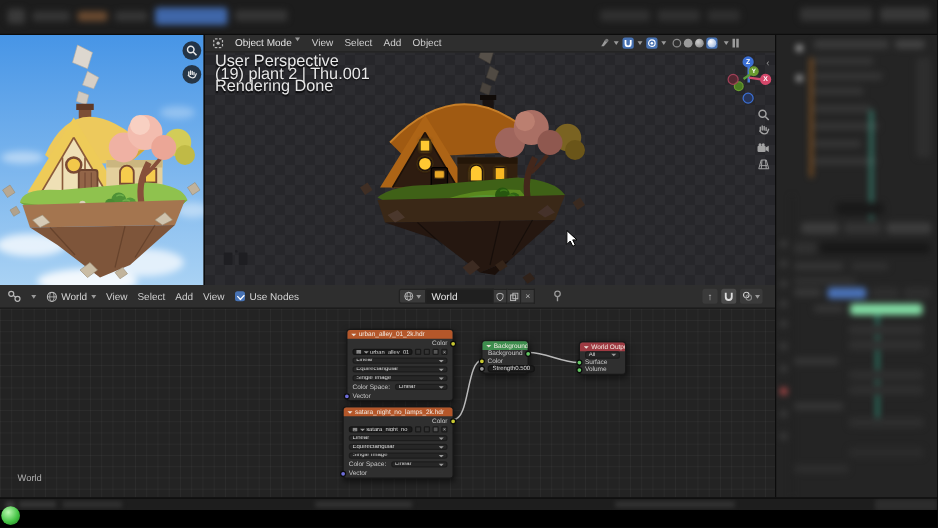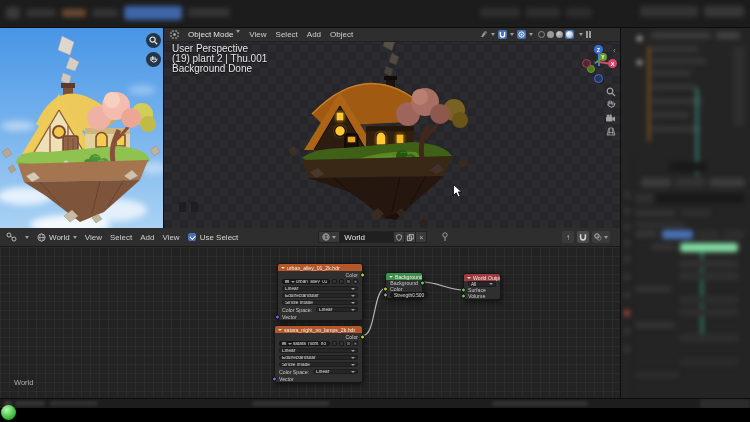--- a/index.html
+++ b/index.html
@@ -27,21 +27,21 @@
     border-bottom:1px solid #222;display:flex;align-items:center;gap:9px;padding:0 6px;
     font-size:8px;color:#d6d6d6;z-index:6;white-space:nowrap}
   .menu-item{color:#cfcfcf;cursor:default}
   .mode-widget{display:flex;align-items:flex-start;gap:3px;color:#e2e2e2}
   .caret{width:0;height:0;border-left:2.5px solid transparent;border-right:2.5px solid transparent;border-top:3px solid #9a9a9a}
   .vp-right{margin-left:auto;display:flex;align-items:center;gap:3px;margin-right:24px}
   .mini-ic{width:9px;height:9px;border-radius:2px;display:flex;align-items:center;justify-content:center}
   .mini-ic.blue{background:#4772b3}
   .shade-group{display:flex;align-items:center;gap:2px;background:#303030;border-radius:2px;padding:1px 2px}
   .sph{width:7px;height:7px;border-radius:50%}
-  .vp-overlay{position:absolute;left:8px;top:16px;z-index:5;font-size:10px;line-height:10px;
+  .vp-overlay{position:absolute;left:8px;top:16px;z-index:5;font-size:13px;line-height:10px;
     color:#e8e8e8;text-shadow:0 1px 1px rgba(0,0,0,.8)}
   .giz-line{position:absolute;background:#888}
   .giz-dot{position:absolute;width:9px;height:9px;border-radius:50%;display:flex;align-items:center;justify-content:center;
     font-size:5.5px;font-weight:bold;color:#fff}
   .side-btn{position:absolute;left:440px;width:13px;height:12px;display:flex;align-items:center;justify-content:center;opacity:.85}
   .vp-sq{position:absolute;background:#1e1e22;border-radius:1px}
 
   
   .right-panel{left:620px;top:28px;width:130px;height:370px;background:#242424;border-left:1px solid #0c0c0c;overflow:hidden}
   .rp-blur{position:absolute;inset:0;filter:blur(2.5px)}
@@ -358,21 +358,21 @@
         <div style="display:flex;gap:1.5px">
           <div style="width:2px;height:7px;background:#9a9a9a"></div>
             <div style="width:2px;height:7px;background:#9a9a9a"></div>
         </div>
       </div>
     </div>
 
     <div class="vp-overlay">
       <div>User Perspective</div>
       <div>(19) plant 2 | Thu.001</div>
-      <div>Background Done</div>
+      <div>Rendering Done</div>
     </div>
 
     <div style="position:absolute;left:414px;top:16px;width:44px;height:44px;z-index:5">
       <div class="giz-line" style="left:20px;top:8px;width:1.5px;height:14px;background:#4a7ad0"></div>
       <div class="giz-line" style="left:21px;top:18px;width:13px;height:1.5px;transform:rotate(8deg);background:#d04a6a"></div>
       <div class="giz-line" style="left:16px;top:16px;width:8px;height:1.5px;transform:rotate(-35deg);background:#5a9a3a"></div>
       <div class="giz-dot" style="left:16px;top:1px;background:#3b6fd4">
           <span>Z</span>
         </div>
       <div class="giz-dot" style="left:30px;top:15px;background:#d4476a">
@@ -653,21 +653,21 @@
         </svg>
         <span>World</span>
         <span class="caret"></span>
       </div>
       <span class="menu-item">View</span>
       <span class="menu-item">Select</span>
       <span class="menu-item">Add</span>
       <span class="menu-item">View</span>
       <div style="display:flex;align-items:center;gap:4px">
         <span class="checkbox"></span>
-        <span>Use Select</span>
+        <span>Use Nodes</span>
       </div>
       <div class="datablock">
         <div class="db-icon">
           <svg width="8" height="8" viewBox="0 0 9 9">
             <circle cx="4.5" cy="4.5" r="3.6" fill="none" stroke="#b8b8b8" stroke-width=".9"></circle>
             <ellipse cx="4.5" cy="4.5" rx="1.7" ry="3.6" fill="none" stroke="#b8b8b8" stroke-width=".7"></ellipse>
             <line x1="1" y1="4.5" x2="8" y2="4.5" stroke="#b8b8b8" stroke-width=".7"></line>
           </svg>
           <span class="caret"></span>
         </div>

